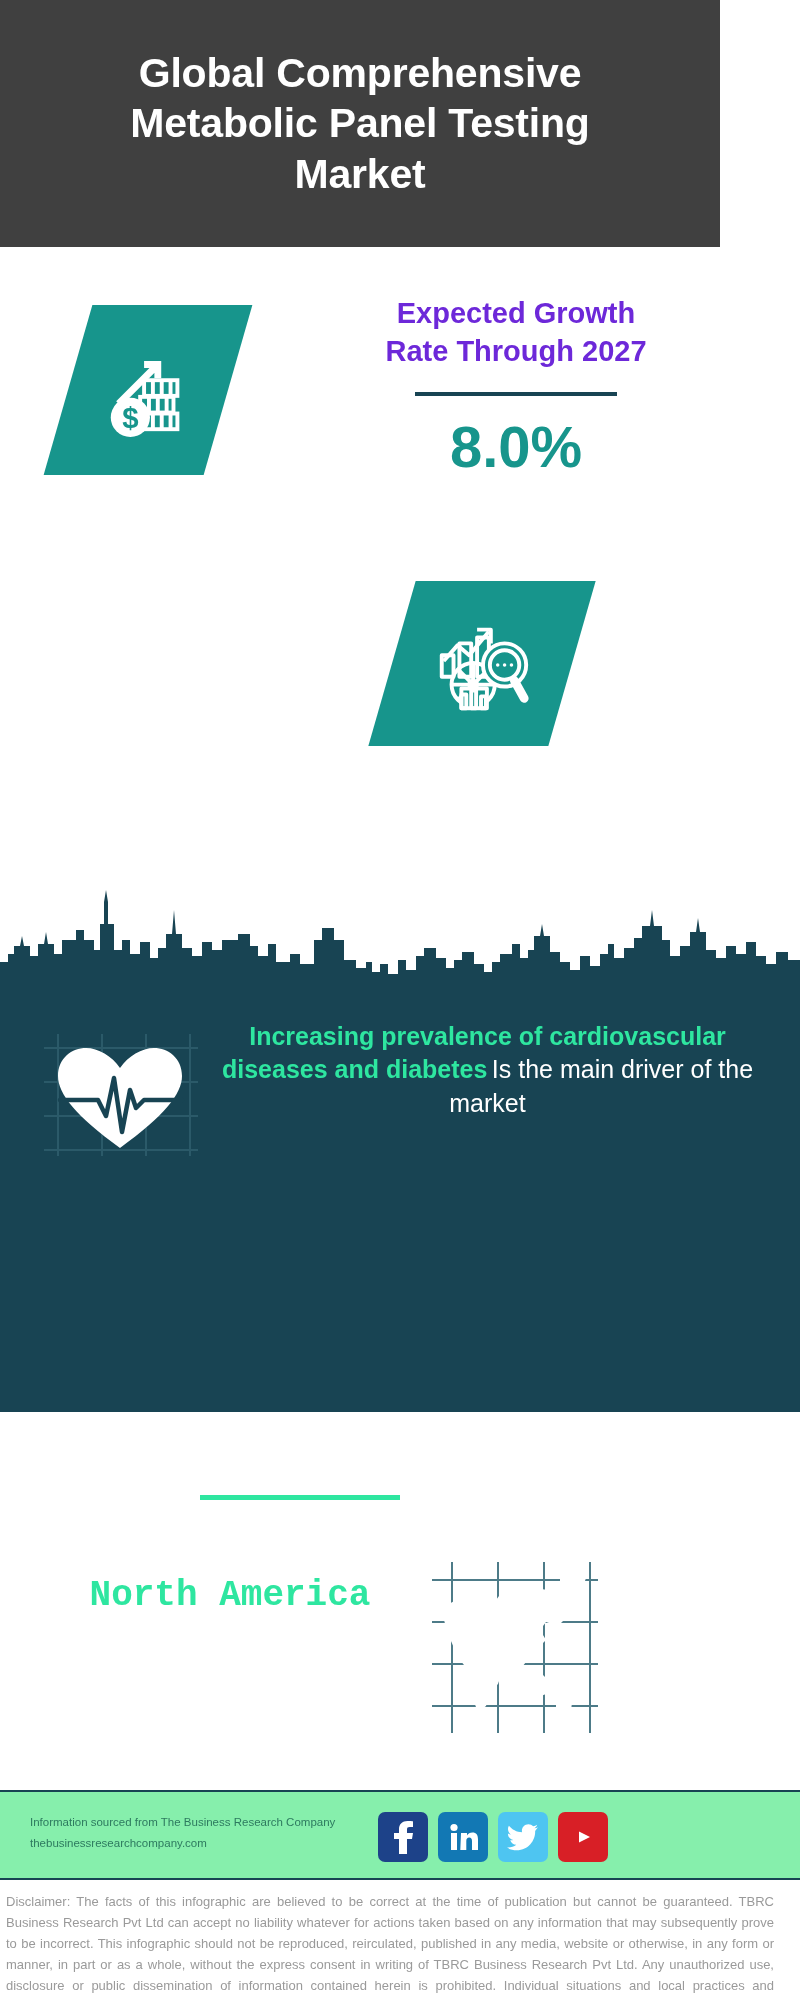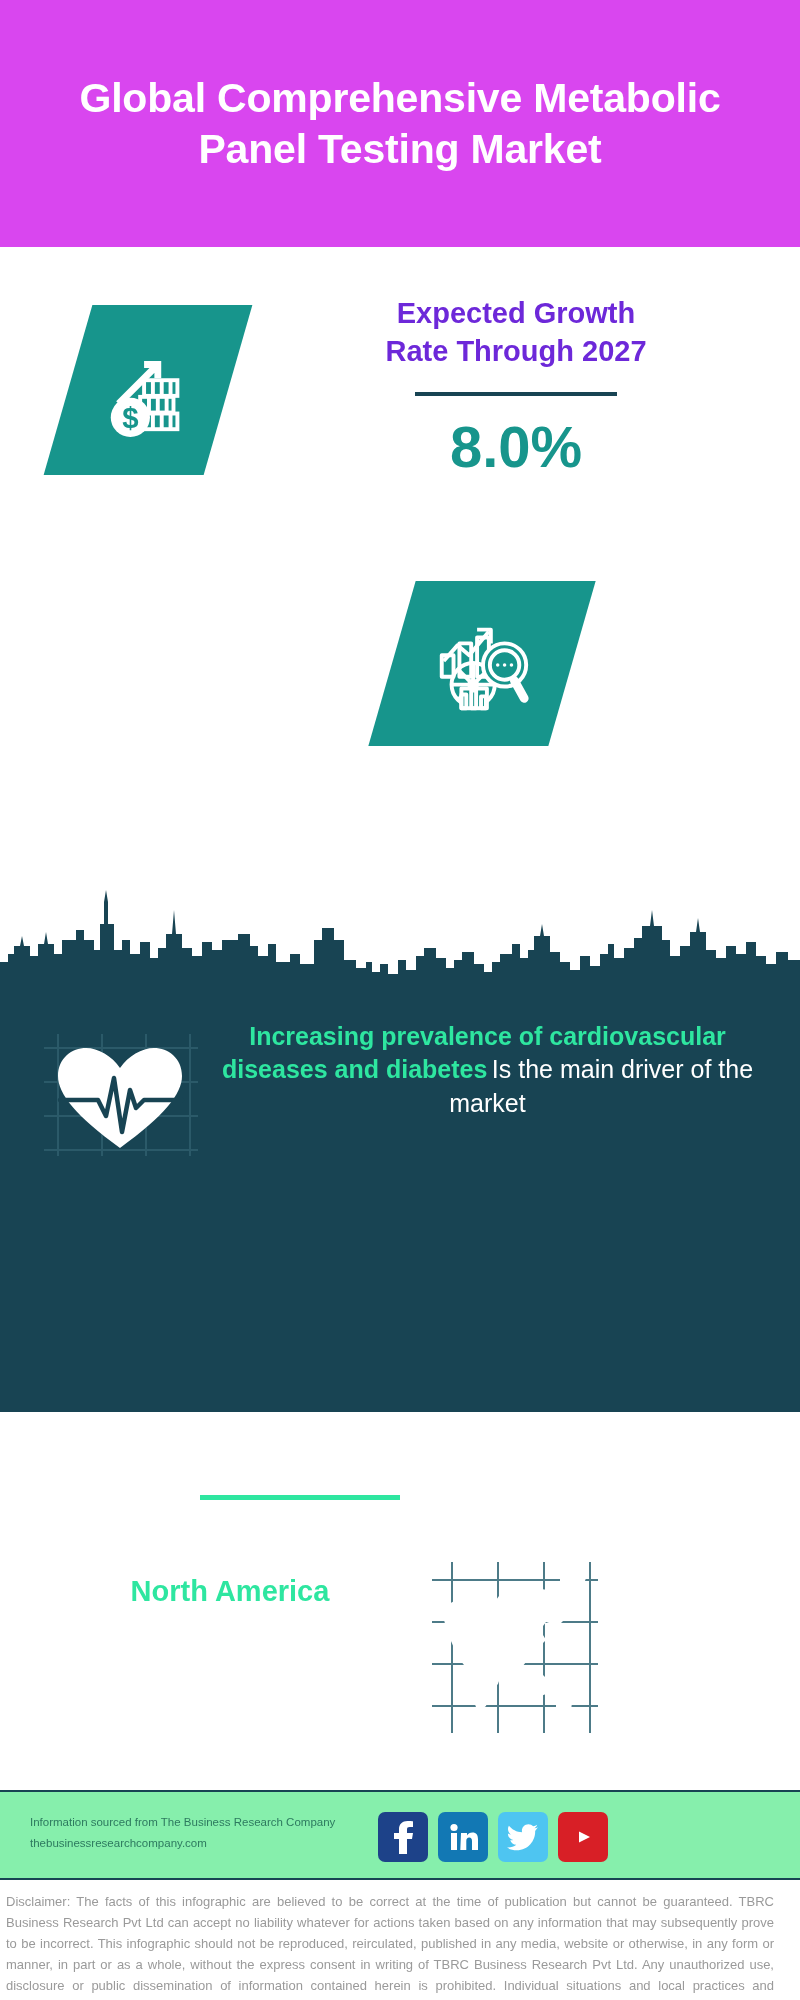--- a/index.html
+++ b/index.html
@@ -7,22 +7,22 @@
     width:800px;height:2000px;
     background:#ffffff;
     font-family:"Liberation Sans", sans-serif;
     overflow:hidden;
     position:relative;
   }
   .page{width:800px;height:2000px;position:relative;overflow:hidden;}
 
   
   .header{
-    width:800px;height:247px;
-    background:#d946ef;
+    width:720px;height:247px;
+    background:#404040;
     display:flex;align-items:center;justify-content:center;
     box-sizing:border-box;padding:0 60px;
   }
   .header-title{
     color:#ffffff;
     font-size:41px;line-height:1.22;
     font-weight:bold;
     text-align:center;
     letter-spacing:-0.2px;
   }
@@ -106,21 +106,21 @@
   .green-divider{
     position:absolute;left:200px;top:1495px;width:200px;height:5px;background:#2ee6a0;
   }
 
   .region-block{
     position:absolute;left:0;top:1560px;width:800px;height:200px;
   }
   .region-text{
     position:absolute;left:30px;top:12px;width:400px;text-align:center;
   }
-  .region-name{color:#2ee6a0;font-size:29px;font-weight:bold;line-height:1.35;}
+  .region-name{color:#2ee6a0;font-size:36px;font-weight:bold;line-height:1.35;font-family:Liberation Mono, monospace;}
   .region-sub{color:#ffffff;font-size:26px;font-weight:normal;line-height:1.35;}
   .map-wrap{
     position:absolute;left:430px;top:0px;width:170px;height:175px;
   }
 
   
   .footer-bar{
     position:absolute;left:0;top:1790px;width:800px;height:90px;
     background:#86efac;
     border-top:2px solid #184453;

